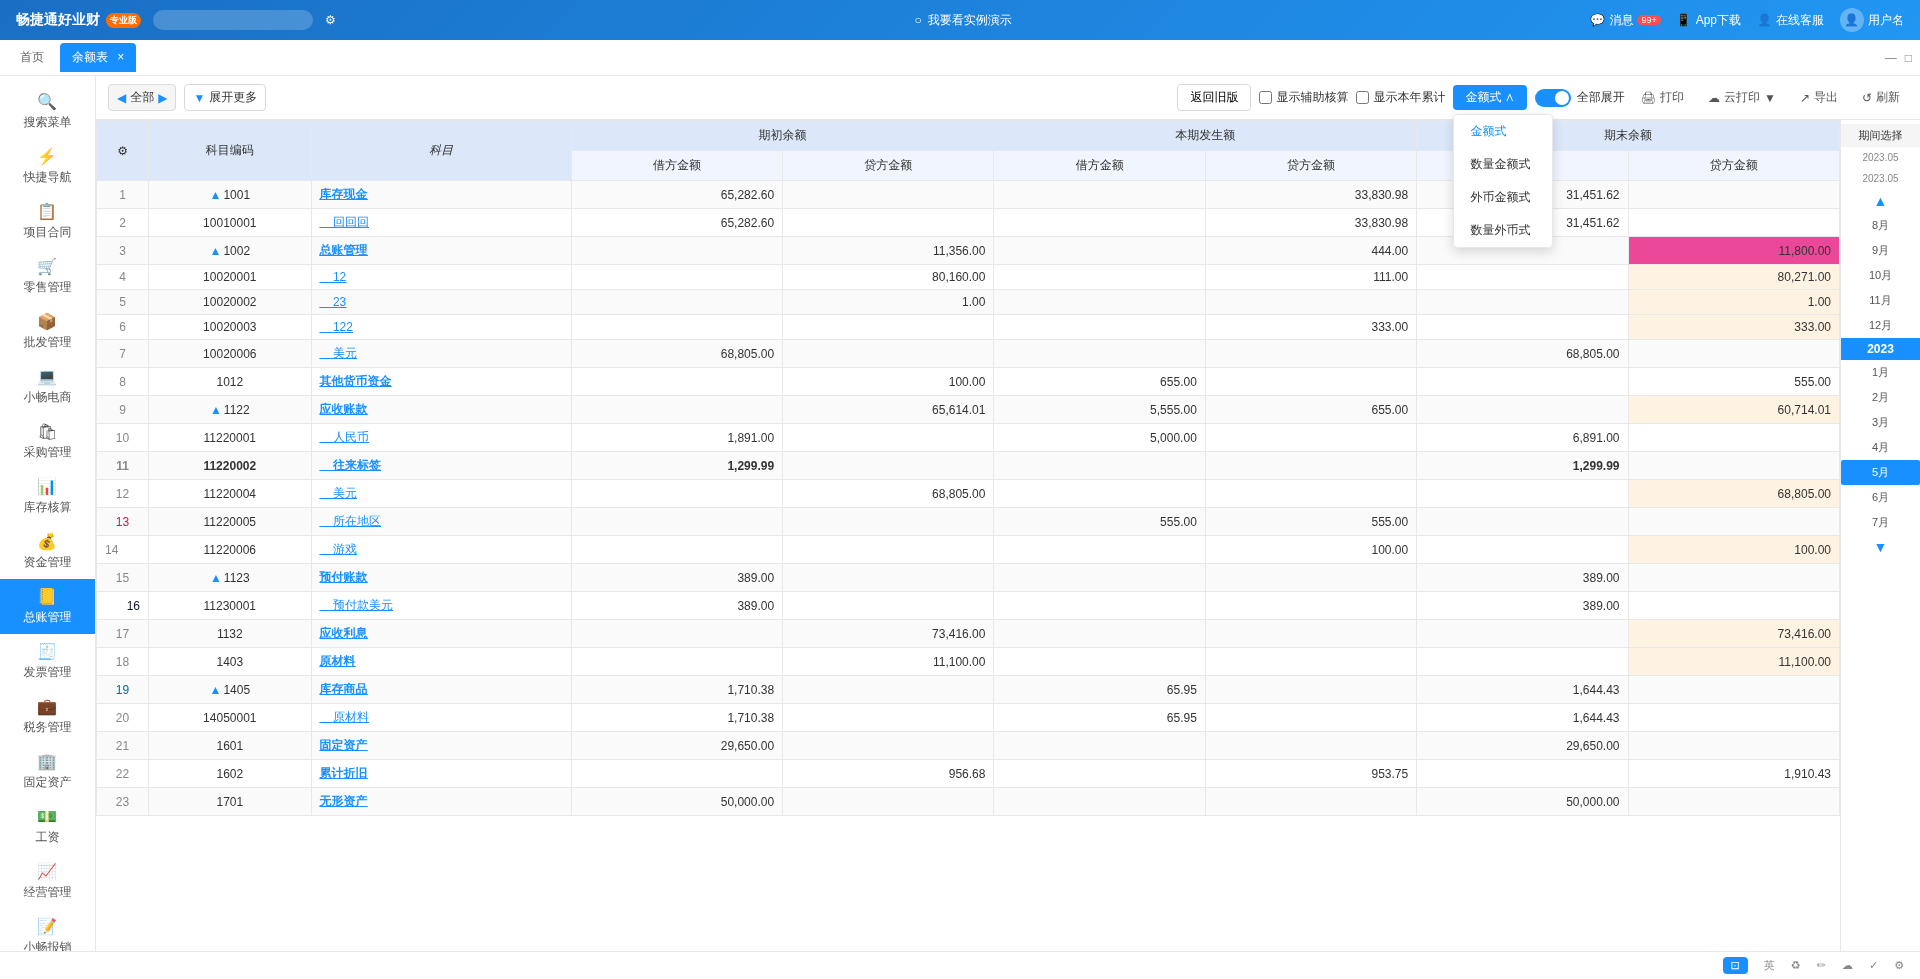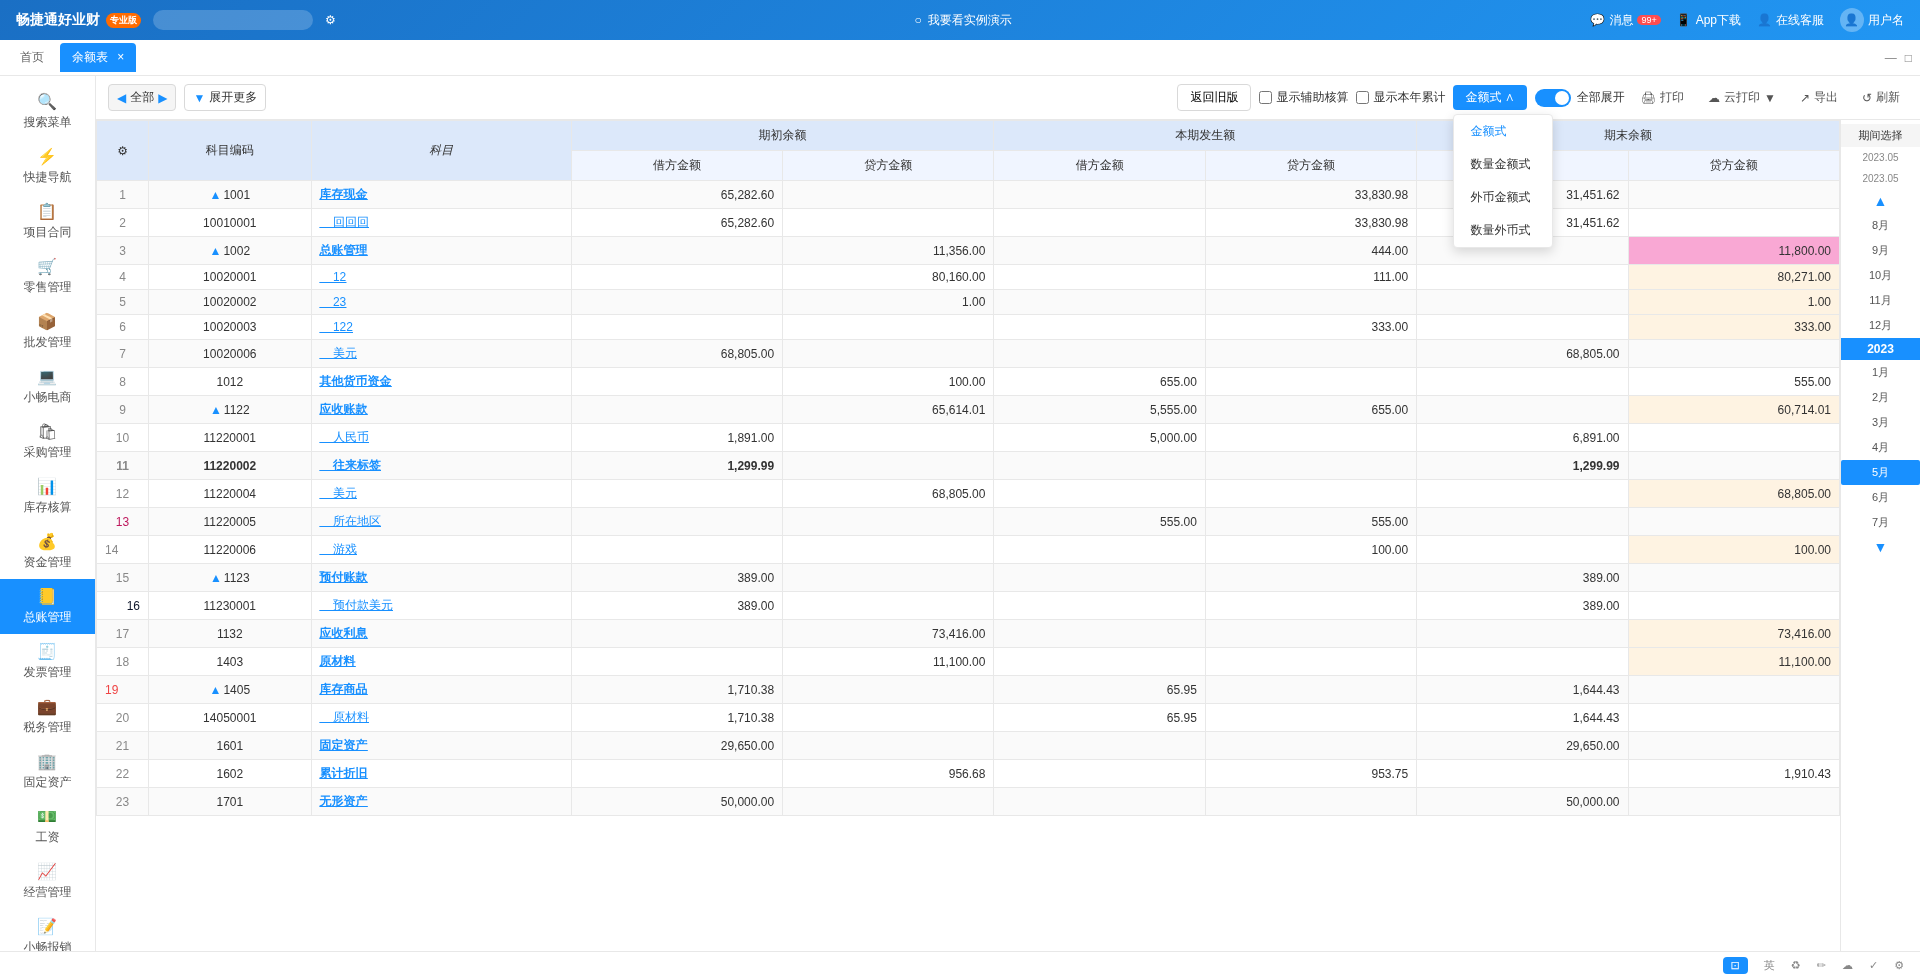--- a/index.html
+++ b/index.html
@@ -441,21 +441,21 @@
   </tr>
               <tr style="background: rgb(250, 250, 250);">
     <td style="text-align:center;color:#888;">3</td>
     <td style="text-align:center;"><span style="color:#1890ff;margin-right:2px;">▲</span>1002</td>
     <td style="font-weight:600;"><span class="link-text">总账管理</span></td>
     <td style="text-align:right;"></td>
     <td style="text-align:right;">11,356.00</td>
     <td style="text-align:right;"></td>
     <td style="text-align:right;">444.00</td>
     <td style="text-align:right;"></td>
-    <td style="text-align:right;background:#f9a8d4;margin-left:30px;">11,800.00</td>
+    <td style="text-align:right;background:#ec4899;margin-left:30px;">11,800.00</td>
   </tr>
               <tr>
     <td style="text-align:center;color:#888;">4</td>
     <td style="text-align:center;">10020001</td>
     <td style=""><span class="link-text">&nbsp;&nbsp;&nbsp;&nbsp;12</span></td>
     <td style="text-align:right;"></td>
     <td style="text-align:right;">80,160.00</td>
     <td style="text-align:right;"></td>
     <td style="text-align:right;">111.00</td>
     <td style="text-align:right;"></td>
@@ -609,21 +609,21 @@
     <td style="text-align:center;">1403</td>
     <td style="font-weight:600;"><span class="link-text">原材料</span></td>
     <td style="text-align:right;"></td>
     <td style="text-align:right;">11,100.00</td>
     <td style="text-align:right;"></td>
     <td style="text-align:right;"></td>
     <td style="text-align:right;"></td>
     <td style="text-align:right;background:#fef3e2;">11,100.00</td>
   </tr>
               <tr style="background: rgb(250, 250, 250);">
-    <td style="text-align:left;color:#ef4444;">19</td>
+    <td style="text-align:center;color:#0369a1;">19</td>
     <td style="text-align:center;"><span style="color:#1890ff;margin-right:2px;">▲</span>1405</td>
     <td style="font-weight:600;"><span class="link-text">库存商品</span></td>
     <td style="text-align:right;">1,710.38</td>
     <td style="text-align:right;"></td>
     <td style="text-align:right;">65.95</td>
     <td style="text-align:right;"></td>
     <td style="text-align:right;">1,644.43</td>
     <td style="text-align:right;"></td>
   </tr>
               <tr>

